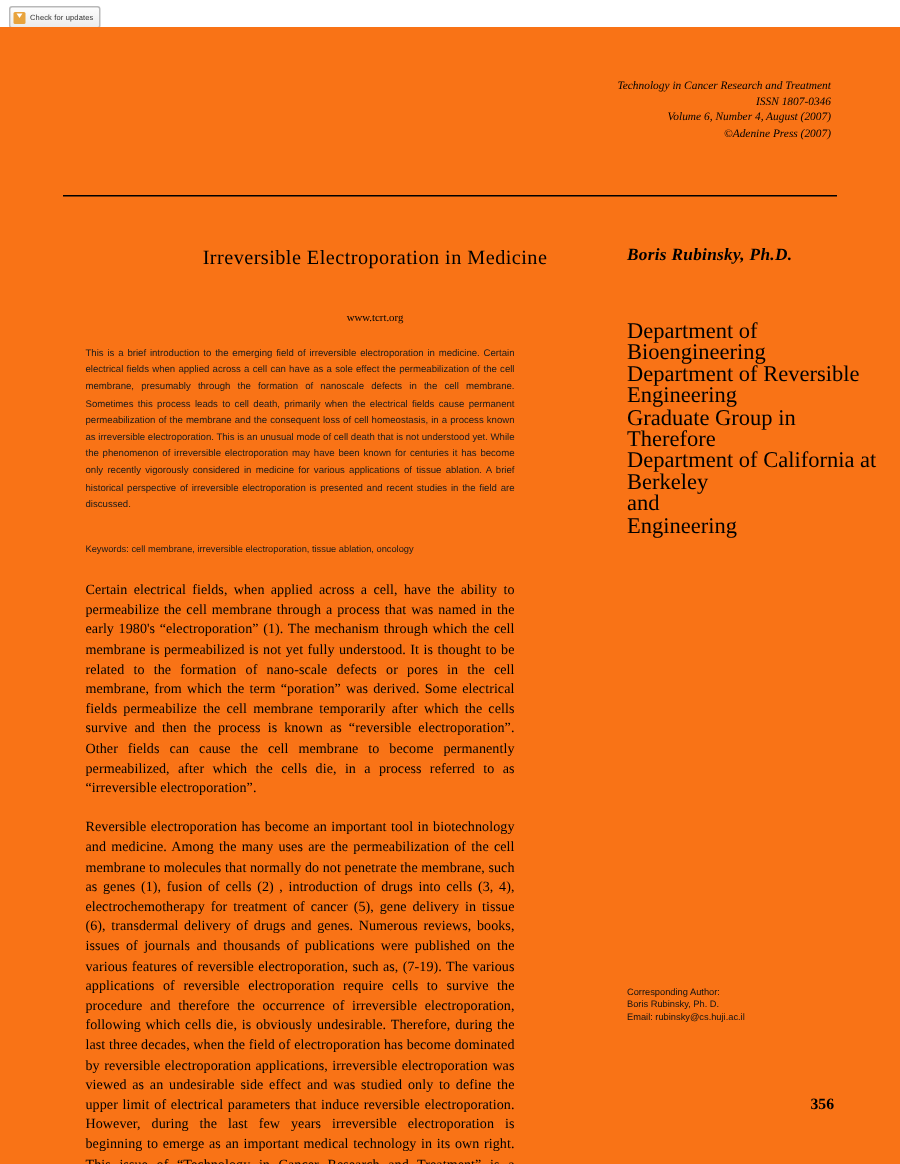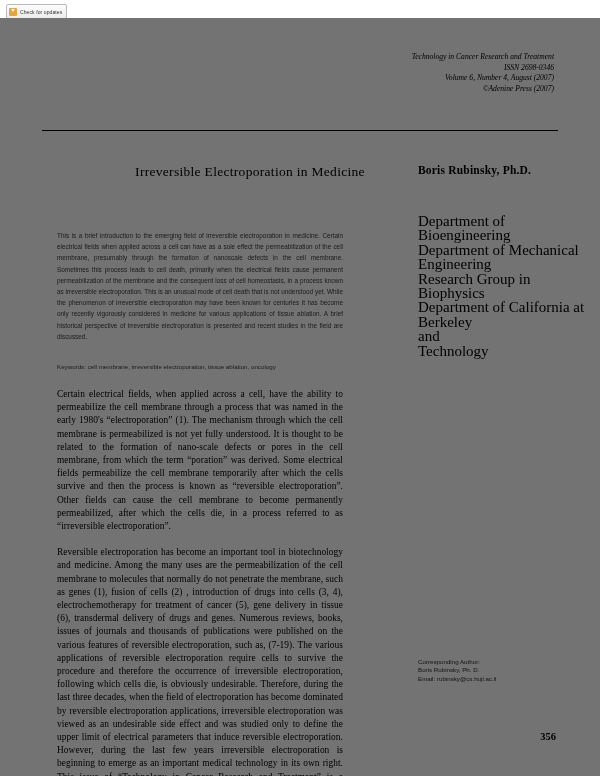--- a/index.html
+++ b/index.html
@@ -53,21 +53,21 @@
     border-top: 3px solid #fff;
   }
   .top-badge .lbl { white-space: nowrap; letter-spacing: .1px; }
 
   
   .sheet {
     position: absolute;
     left: 0; top: 18px;
     width: 600px;
     height: 758px;
-    background: #737373;
+    background: #f97316;
   }
 
   
   .journal-head {
     position: absolute;
     right: 46px;
     top: 34px;
     text-align: right;
     font-family: "Liberation Serif", serif;
     font-style: italic;
@@ -96,20 +96,21 @@
     letter-spacing: .3px;
   }
   .author {
     position: absolute;
     left: 418px;
     top: 146px;
     width: 170px;
     font-size: 11.5px;
     font-weight: bold;
     letter-spacing: .2px;
+    font-style: italic;
   }
 
   .tcrt-url {
     position: absolute;
     left: 100px;
     top: 190px;
     width: 300px;
     text-align: center;
     font-size: 7.2px;
   }
@@ -186,38 +187,39 @@
 
 <div class="top-badge">
   <span class="dl-icon"></span>
   <span class="lbl">Check for updates</span>
 </div>
 
 <div class="sheet">
 
   <div class="journal-head">
     <div>Technology in Cancer Research and Treatment</div>
-    <div>ISSN 2698-0346</div>
+    <div>ISSN 1807-0346</div>
     <div>Volume 6, Number 4, August (2007)</div>
     <div>©Adenine Press (2007)</div>
   </div>
 
   <div class="rule"></div>
 
   <div class="title">Irreversible Electroporation in Medicine</div>
   <div class="author">Boris Rubinsky, Ph.D.</div>
 
+  <div class="tcrt-url">www.tcrt.org</div>
 
   <div class="affil">
     <div>Department of Bioengineering</div>
-    <div>Department of Mechanical Engineering</div>
-    <div>Research Group in Biophysics</div>
+    <div>Department of Reversible Engineering</div>
+    <div>Graduate Group in Therefore</div>
     <div>Department of California at Berkeley</div>
     <div>and</div>
-    <div>Technology</div>
+    <div>Engineering</div>
   </div>
 
   <div class="abstract">This is a brief introduction to the emerging field of irreversible electroporation in medicine. Certain electrical fields when applied across a cell can have as a sole effect the permeabilization of the cell membrane, presumably through the formation of nanoscale defects in the cell membrane. Sometimes this process leads to cell death, primarily when the electrical fields cause permanent permeabilization of the membrane and the consequent loss of cell homeostasis, in a process known as irreversible electroporation. This is an unusual mode of cell death that is not understood yet. While the phenomenon of irreversible electroporation may have been known for centuries it has become only recently vigorously considered in medicine for various applications of tissue ablation. A brief historical perspective of irreversible electroporation is presented and recent studies in the field are discussed.</div>
 
   <div class="keywords">
     <span>Keywords:</span>
     <span>cell membrane, irreversible electroporation, tissue ablation, oncology</span>
   </div>
 
   <div class="body-col">

